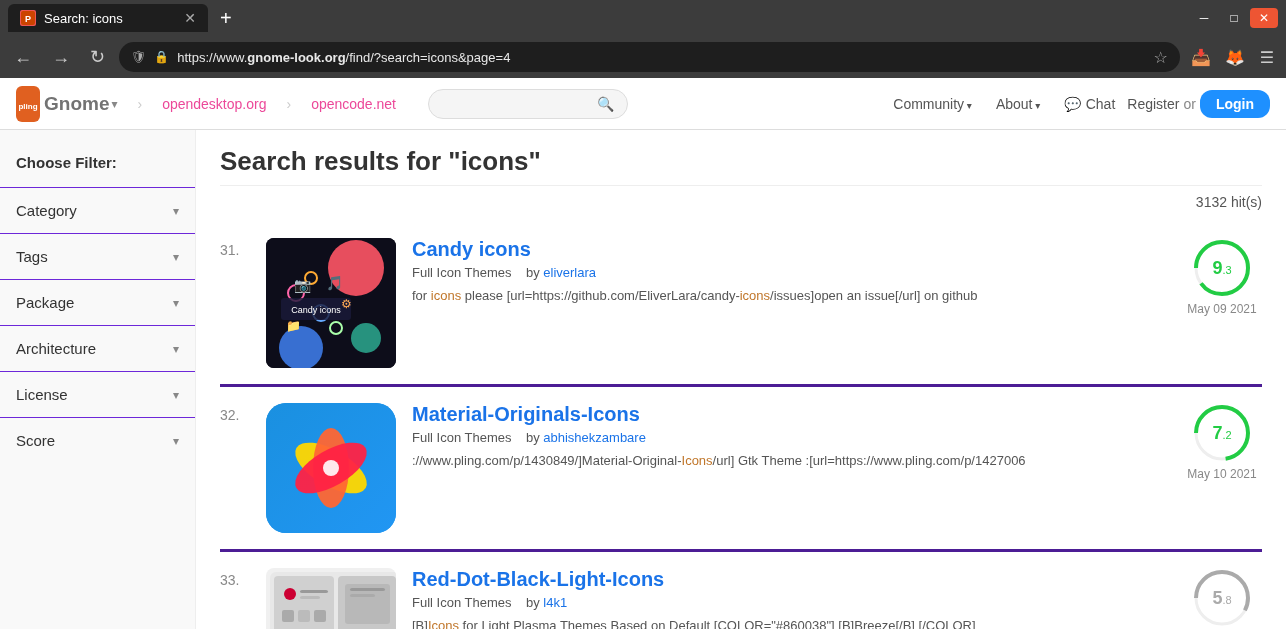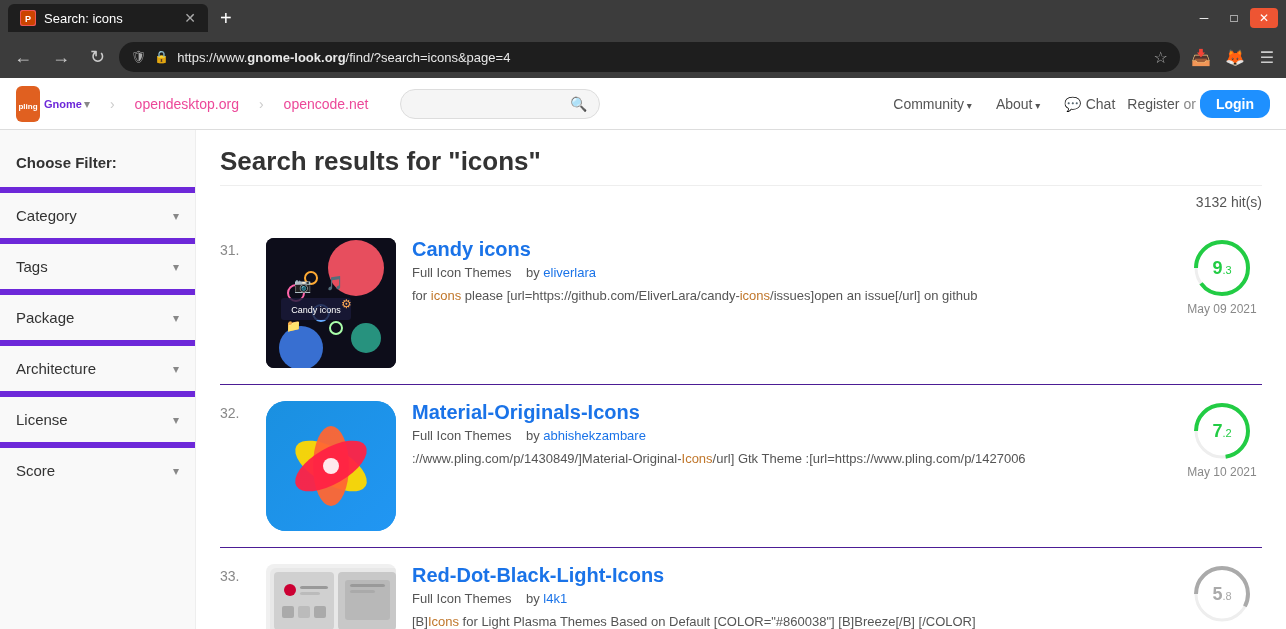--- a/index.html
+++ b/index.html
@@ -26,50 +26,50 @@
     .address-bar .url { color: #e8e8e8; font-size: 13px; }
     .address-bar .star { color: #aaa; margin-left: auto; font-size: 16px; }
     .nav-icons { display: flex; gap: 6px; align-items: center; }
     .nav-icon { color: #ccc; font-size: 16px; cursor: pointer; padding: 4px; }
 
     
     .site-header { background: #fff; border-bottom: 1px solid #ddd; height: 52px; display: flex; align-items: center; padding: 0 16px; gap: 16px; }
     .logo-area { display: flex; align-items: center; gap: 4px; }
     .logo-img { width: 24px; height: 36px; background: #e06020; border-radius: 6px; display: flex; align-items: center; justify-content: center; color: #fff; font-weight: bold; font-size: 14px; }
     .logo-label { display: flex; align-items: center; gap: 2px; }
-    .logo-label .site-name { font-size: 11px; font-weight: bold; color: #6d28d9; }
+    .logo-label .site-name { font-size: 19px; font-weight: bold; color: #737373; }
     .logo-label .chevron { color: #888; font-size: 12px; }
     .logo-sep { color: #ccc; margin: 0 4px; }
     .site-link { color: #ec4899; font-size: 14px; text-decoration: none; cursor: pointer; }
     .header-search { margin-left: 16px; background: #f5f5f5; border: 1px solid #ddd; border-radius: 20px; height: 30px; display: flex; align-items: center; padding: 0 12px; gap: 6px; width: 200px; }
     .header-search input { border: none; background: transparent; outline: none; font-size: 13px; width: 100%; }
     .header-nav { margin-left: auto; display: flex; align-items: center; gap: 0; }
     .header-nav-link { color: #555; font-size: 14px; padding: 4px 12px; cursor: pointer; text-decoration: none; }
     .header-nav-link.with-arrow::after { content: ' ▾'; font-size: 10px; }
     .chat-link { display: flex; align-items: center; gap: 4px; color: #555; font-size: 14px; padding: 4px 12px; cursor: pointer; }
     .register-link { color: #555; font-size: 14px; cursor: pointer; }
     .login-btn { background: #1E90FF; color: #fff; border: none; border-radius: 12px; padding: 6px 16px; font-size: 14px; cursor: pointer; font-weight: bold; }
 
     
     .main-layout { display: flex; width: 1286px; min-height: 560px; }
 
     
     .sidebar { width: 196px; background: #f9f9f9; border-right: 1px solid #eee; padding: 16px 0; flex-shrink: 0; }
     .choose-filter { font-size: 15px; font-weight: bold; color: #333; padding: 8px 16px 16px; }
-    .filter-section { border-top: 6px solid #6d28d9; }
+    .filter-section { border-top: 1px solid #6d28d9; }
     .filter-label { display: flex; align-items: center; justify-content: space-between; padding: 14px 16px; font-size: 15px; color: #333; cursor: pointer; font-weight: 500; }
     .filter-label .arrow { color: #888; font-size: 12px; }
 
     
     .content { flex: 1; padding: 16px 24px; }
     .search-title { font-size: 26px; font-weight: bold; color: #333; margin-bottom: 8px; }
     .hits-count { text-align: right; color: #555; font-size: 14px; margin-bottom: 12px; border-top: 1px solid #eee; padding-top: 8px; }
 
     
-    .result-item { display: flex; align-items: flex-start; padding: 16px 0; border-bottom: 1px solid #4c1d95; gap: 16px; }
+    .result-item { display: flex; align-items: flex-start; padding: 16px 0; border-bottom: 3px solid #4c1d95; gap: 16px; }
     .result-num { color: #888; font-size: 14px; min-width: 30px; padding-top: 4px; }
     .result-info { flex: 1; }
     .result-title { font-size: 20px; color: #1a73e8; font-weight: bold; text-decoration: none; cursor: pointer; }
     .result-meta { font-size: 13px; color: #555; margin: 4px 0 6px; }
     .result-meta .by { color: #555; }
     .result-meta .author { color: #1a73e8; cursor: pointer; }
     .result-meta .category { color: #555; }
     .result-desc { font-size: 13px; color: #555; line-height: 1.5; }
     .result-desc .highlight { color: #c0762a; }
     .score-area { display: flex; flex-direction: column; align-items: center; gap: 4px; min-width: 80px; }

